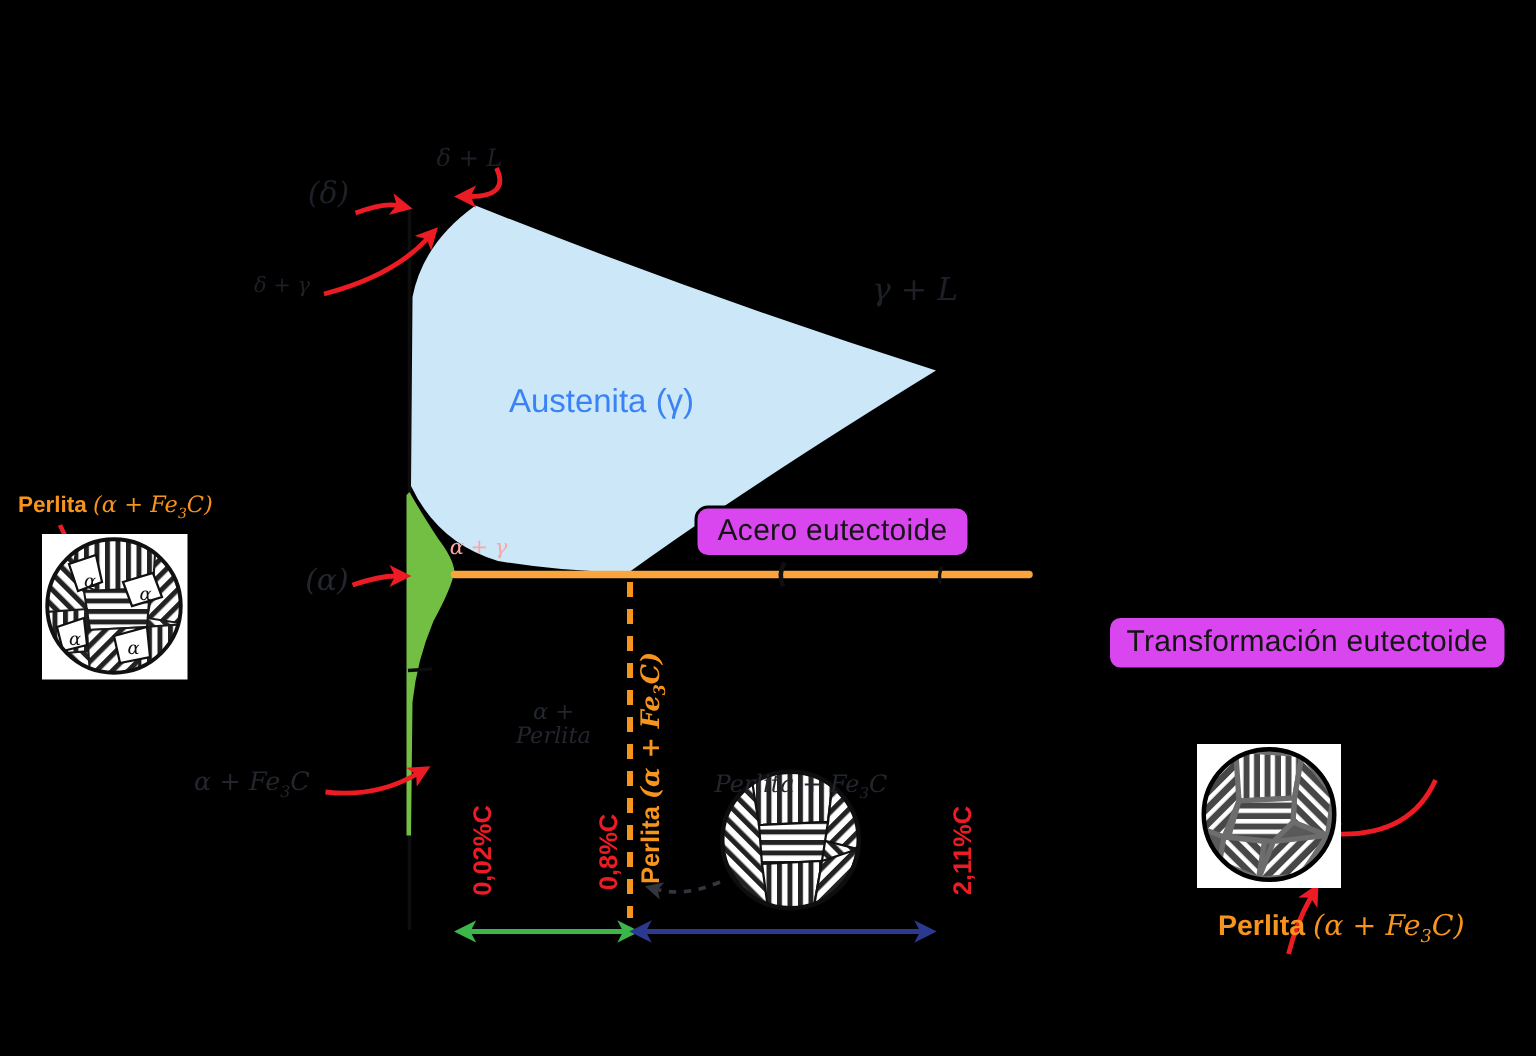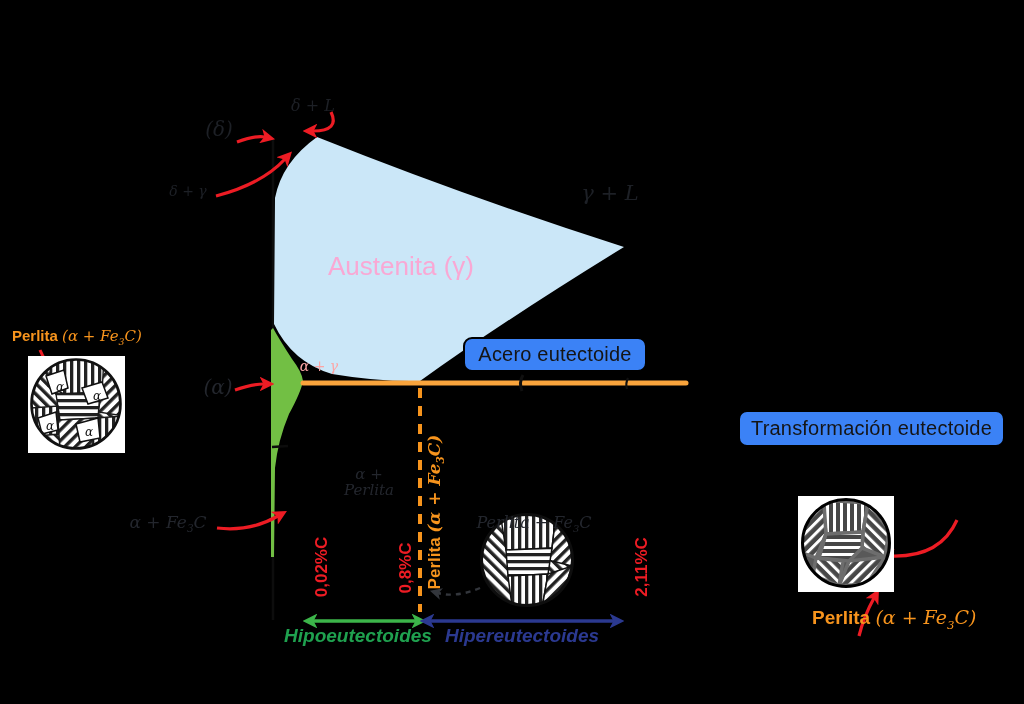--- a/index.html
+++ b/index.html
@@ -7,21 +7,21 @@
          font-family:"Liberation Sans",sans-serif;}
   svg{position:absolute;left:0;top:0;}
   .t{position:absolute;transform:translate(-50%,-50%);white-space:nowrap;line-height:1.05;}
   .tl{position:absolute;white-space:nowrap;}
   .rot{transform:translate(-50%,-50%) rotate(-90deg);}
   .ser{font-family:"DejaVu Serif",serif;font-style:italic;}
   .dark{color:#23262d;}
   .darker{color:#1d2026;}
   sub{font-size:0.62em;}
   .callout{position:absolute;display:flex;align-items:center;justify-content:center;
-           background:#3b82f6;border:2.5px solid #000;border-radius:9px;
+           background:#d946ef;border:2.5px solid #000;border-radius:9px;
            color:#151515;font-size:20px;font-weight:500;letter-spacing:.2px;}
   .red{color:#ed1c24;font-weight:bold;font-size:17px;}
   .orange{color:#f7941d;}
   .pb{font-weight:bold;}
   .pser{font-family:"DejaVu Serif",serif;font-style:italic;}
   .rangelbl{font-weight:bold;font-style:italic;font-size:19px;}
 </style>
 </head>
 <body>
 
@@ -163,21 +163,21 @@
       <polygon points="849,561 885,557 867,584 839,586" fill="url(#gd1)" stroke="#6d6d6d" stroke-width="3.5"></polygon>
     </g>
     <circle cx="846" cy="543" r="43.5" fill="none" stroke="#000000" stroke-width="3"></circle>
   </g>
 </svg>
 
 <div class="t ser darker" style="left:313px;top:106px;font-size:16px;">δ + L</div>
 <div class="t ser darker" style="left:219px;top:129px;font-size:20px;">(δ)</div>
 <div class="t ser darker" style="left:188px;top:191px;font-size:14px;">δ + γ</div>
 <div class="t ser darker" style="left:610px;top:193px;font-size:21px;text-align:right;">γ + L</div>
-<div class="t" style="left:401px;top:267px;font-size:26px;color:#f9a8d4;">Austenita (γ)</div>
+<div class="t" style="left:401px;top:267px;font-size:22px;color:#3b82f6;">Austenita (γ)</div>
 <div class="t ser" style="left:319px;top:366px;font-size:14px;color:#fca5a5;">α + γ</div>
 <div class="t ser dark" style="left:218px;top:387px;font-size:20px;">(α)</div>
 
 <div class="t ser dark" style="left:369px;top:483px;font-size:15px;text-align:center;">
   <div>α +</div>
   <div>Perlita</div>
 </div>
 
 <div class="t ser dark" style="left:534px;top:481px;font-size:16px;margin-top:44px;"><span>Perlita + Fe</span><sub>3</sub><span>C</span></div>
 
@@ -189,16 +189,14 @@
 
 <div class="tl orange" style="left:812px;top:606px;font-size:19px;"><span class="pb">Perlita </span><span class="pser">(α + Fe</span><sub class="pser">3</sub><span class="pser">C)</span></div>
 
 <div class="callout" style="left:463px;top:337px;width:180px;height:31px;">Acero eutectoide</div>
 <div class="callout" style="left:738px;top:410px;width:263px;height:33px;">Transformación eutectoide</div>
 
 <div class="t rot red" style="left:322px;top:567px;">0,02%C</div>
 <div class="t rot red" style="left:406px;top:568px;">0,8%C</div>
 <div class="t rot red" style="left:642px;top:567px;">2,11%C</div>
 
-<div class="t rangelbl" style="left:358px;top:636px;color:#1fa14f;">Hipoeutectoides</div>
-<div class="t rangelbl" style="left:522px;top:636px;color:#2b3990;">Hipereutectoides</div>
 
 </div>
 
 </body></html>

